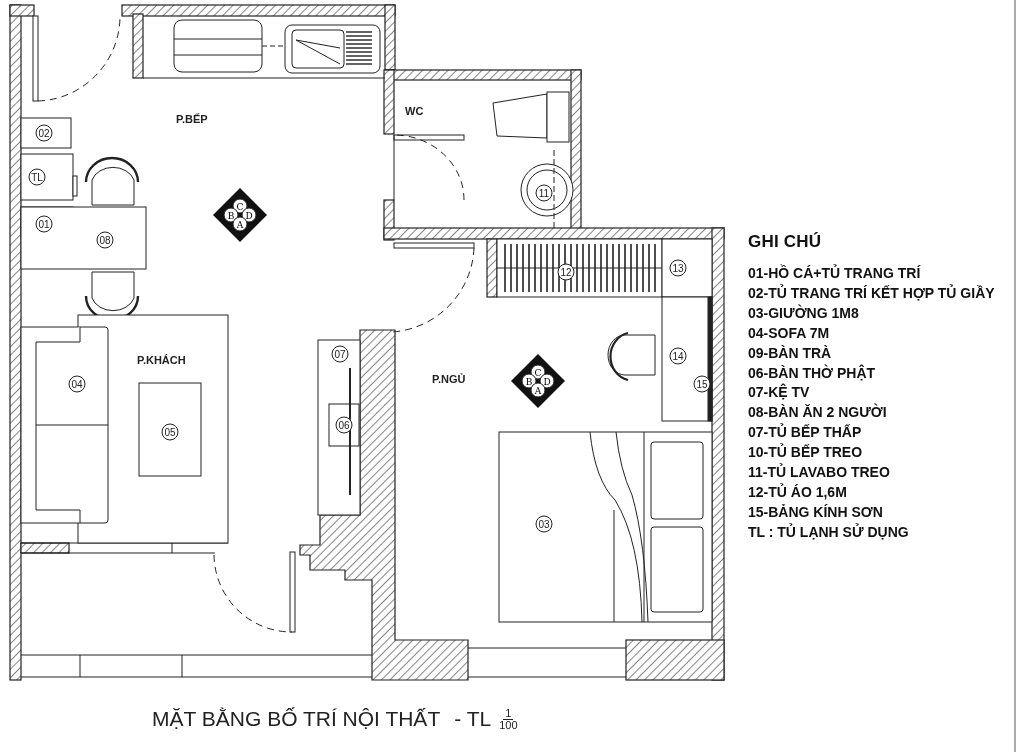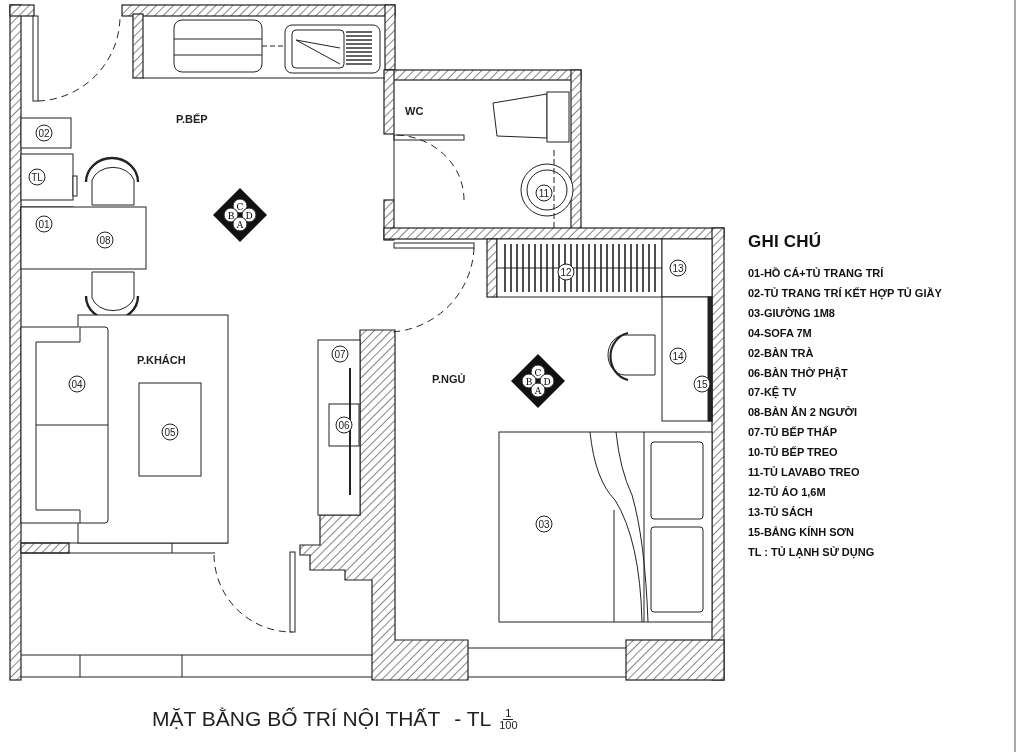--- a/index.html
+++ b/index.html
@@ -1,20 +1,20 @@
 <!DOCTYPE html>
 <html><head>
 <meta charset="utf-8">
 <style>
   html,body{margin:0;padding:0;background:#fff;}
   body{width:1024px;height:752px;position:relative;overflow:hidden;font-family:"Liberation Sans",sans-serif;}
   #plan{position:absolute;left:0;top:0;}
   .legend{position:absolute;left:748px;top:232px;font-family:"Liberation Sans",sans-serif;font-weight:bold;color:#111;}
   .legend .ttl{font-size:17px;margin-bottom:12px;letter-spacing:0.2px;}
-  .legend .item{font-size:11px;line-height:19.9px;white-space:nowrap;}
+  .legend .item{font-size:14px;line-height:19.9px;white-space:nowrap;}
   .caption{position:absolute;left:152px;top:707px;font-size:21px;color:#222;font-family:Liberation Sans, sans-serif;display:flex;align-items:center;}
   .frac{display:inline-flex;flex-direction:column;align-items:center;font-size:11px;margin-left:8px;line-height:11px;}
   .frac .num{border-bottom:1px solid #222;padding:0 2px;}
   .edge{position:absolute;left:1014px;top:0;width:2px;height:752px;background:#aaa;}
   .rlabel{font-family:"Liberation Sans",sans-serif;font-weight:bold;font-size:11px;fill:#222;}
   .tag text{font-family:"Liberation Sans",sans-serif;font-size:10px;fill:#222;}
 </style>
 </head>
 <body>
 
@@ -246,29 +246,28 @@
     <text x="702" y="387.5" text-anchor="middle">15</text>
   </g>
 </svg>
 
 <div class="legend">
   <div class="ttl">GHI CHÚ</div>
   <div class="item">01-HỒ CÁ+TỦ TRANG TRÍ</div>
   <div class="item">02-TỦ TRANG TRÍ KẾT HỢP TỦ GIẦY</div>
   <div class="item">03-GIƯỜNG 1M8</div>
   <div class="item">04-SOFA 7M</div>
-  <div class="item">02-BÀN TRÀ</div>
+  <div class="item">09-BÀN TRÀ</div>
   <div class="item">06-BÀN THỜ PHẬT</div>
   <div class="item">07-KỆ TV</div>
   <div class="item">08-BÀN ĂN 2 NGƯỜI</div>
   <div class="item">07-TỦ BẾP THẤP</div>
   <div class="item">10-TỦ BẾP TREO</div>
   <div class="item">11-TỦ LAVABO TREO</div>
   <div class="item">12-TỦ ÁO 1,6M</div>
-  <div class="item">13-TỦ SÁCH</div>
   <div class="item">15-BẢNG KÍNH SƠN</div>
   <div class="item">TL : TỦ LẠNH SỬ DỤNG</div>
 </div>
 
 <div class="caption">
   <span>MẶT BẰNG BỐ TRÍ NỘI THẤT</span>
   <span style="margin-left:14px">- TL</span>
   <span class="frac">
     <span class="num">1</span>
     <span>100</span>

